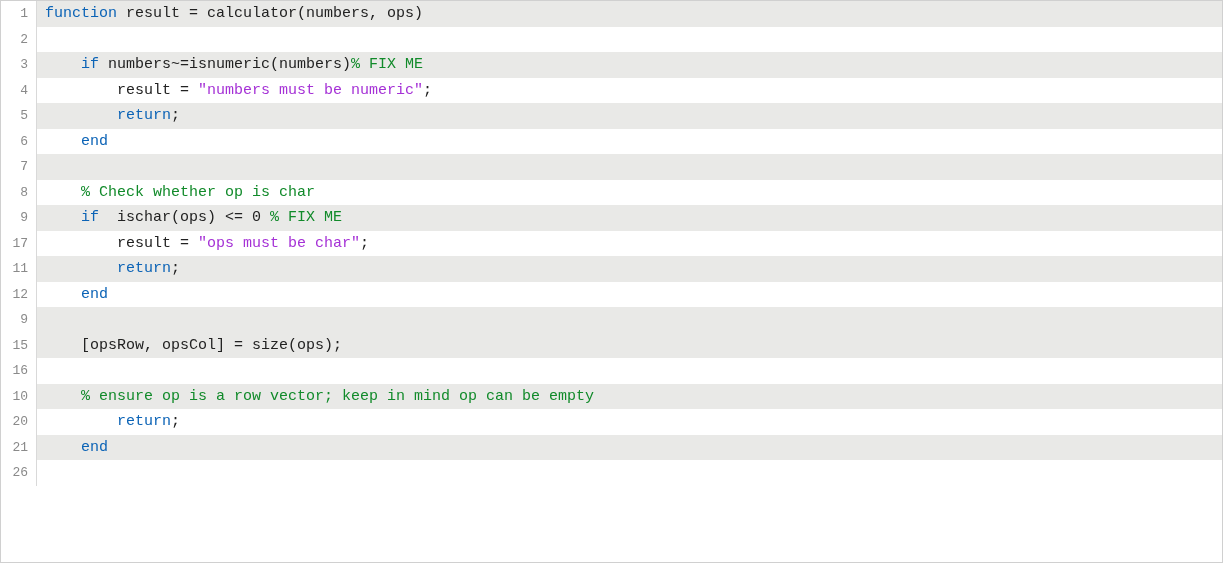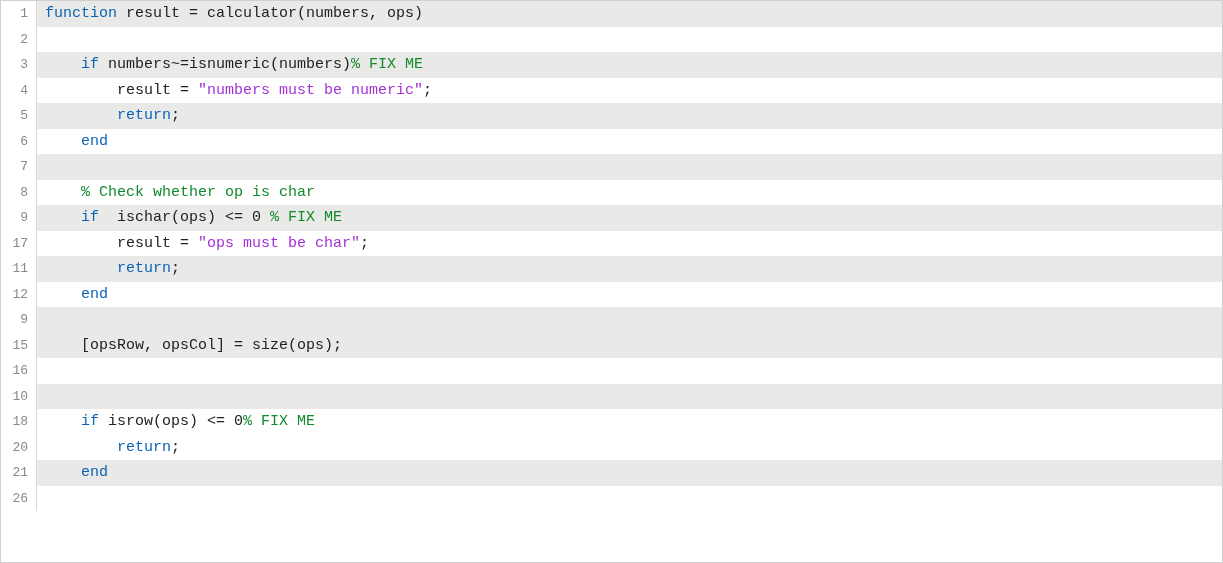--- a/index.html
+++ b/index.html
@@ -108,25 +108,21 @@
     <div class="line shaded">
       <div class="gutter">15</div>
       <div class="code"><span class="tok-plain">    [opsRow, opsCol] = size(ops);</span></div>
     </div>
     <div class="line">
       <div class="gutter">16</div>
       <div class="code"></div>
     </div>
     <div class="line shaded">
       <div class="gutter">10</div>
-      <div class="code"><span class="tok-plain">    </span></div>
-    </div>
-    <div class="line">
-      <div class="gutter">18</div>
-      <div class="code"><span class="tok-plain">    </span><span class="tok-keyword">if </span><span class="tok-plain">isrow(ops) &lt;= 0</span><span class="tok-comment">% FIX ME</span></div>
+      <div class="code"><span class="tok-plain">    </span><span class="tok-comment">% ensure op is a row vector; keep in mind op can be empty</span></div>
     </div>
     <div class="line">
       <div class="gutter">20</div>
       <div class="code"><span class="tok-plain">        </span><span class="tok-keyword">return</span><span class="tok-plain">;</span></div>
     </div>
     <div class="line shaded">
       <div class="gutter">21</div>
       <div class="code"><span class="tok-plain">    </span><span class="tok-keyword">end</span></div>
     </div>
     <div class="line">

